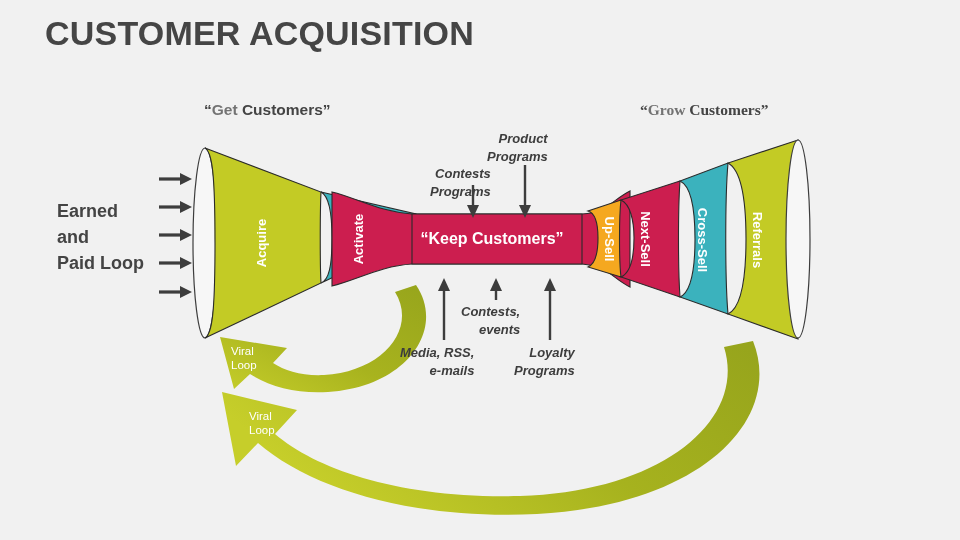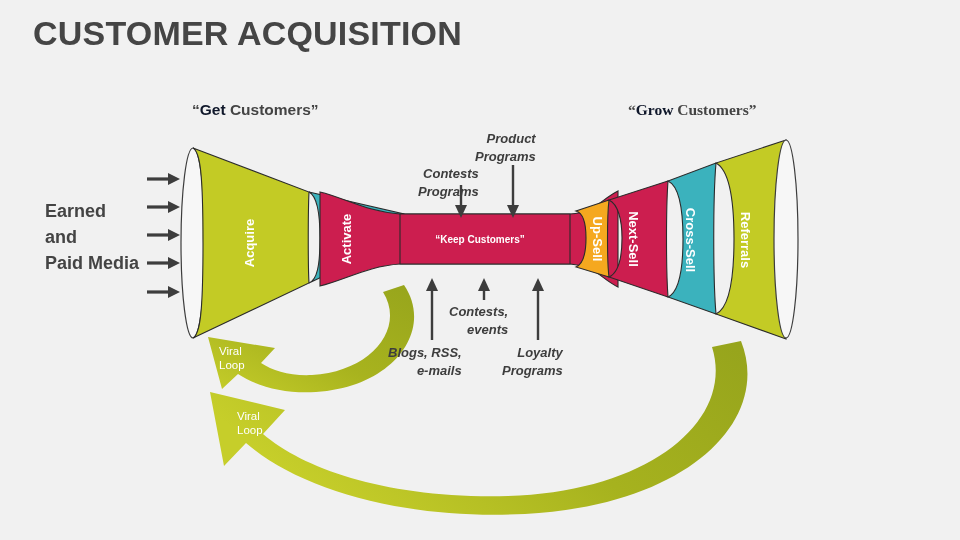--- a/index.html
+++ b/index.html
@@ -3,35 +3,35 @@
 <meta charset="utf-8">
 <style>
   html,body{margin:0;padding:0;}
   body{
     width:960px;height:540px;
     background:#f1f1f1;
     font-family:"Liberation Sans", sans-serif;
     overflow:hidden;
     position:relative;
   }
-  #stage{position:absolute;left:0;top:0;width:776px;height:540px;}
+  #stage{position:absolute;left:12px;top:0;width:776px;height:540px;}
   svg.layer{position:absolute;left:0;top:0;width:960px;height:540px;}
 
   .page-title{
     position:absolute;left:33px;top:14px;
     font-size:34px;font-weight:bold;color:#454545;
     letter-spacing:.2px;
   }
 
   .phase-label{
     position:absolute;
     font-size:15.5px;font-weight:bold;color:#444;
     white-space:nowrap;
   }
-  .phase-label .hl{color:#0f172a;margin-top:20px;}
+  .phase-label .hl{color:#737373;margin-top:20px;}
   #phase-get{left:192px;top:101px;}
   #phase-grow{left:628px;top:101px;font-family:Liberation Serif, serif;}
 
   .inflow-label{
     position:absolute;left:45px;top:198px;width:96px;
     text-align:left;font-size:18px;font-weight:bold;color:#444;
     line-height:1.45;
   }
 
   .annot{
@@ -49,21 +49,21 @@
     position:absolute;
     color:#ffffff;font-weight:bold;font-size:13px;
     white-space:nowrap;transform-origin:center center;
   }
   .seg-label.up{transform:translate(-50%,-50%) rotate(-90deg);}
   .seg-label.down{transform:translate(-50%,-50%) rotate(90deg);}
 
   .keep-label{
     position:absolute;left:480px;top:239px;
     transform:translate(-50%,-50%);
-    color:#fff;font-weight:bold;font-size:10px;white-space:nowrap;
+    color:#fff;font-weight:bold;font-size:16px;white-space:nowrap;
   }
 
   .loop-label{
     position:absolute;color:#fff;font-weight:normal;font-size:11.5px;
     line-height:1.25;white-space:nowrap;
   }
   #loop-label-1{left:219px;top:344px;}
   #loop-label-2{left:237px;top:409px;}
 </style>
 </head>
@@ -224,21 +224,21 @@
       </g>
     </g>
   </svg>
 
   <div class="phase-label" id="phase-get"><span>“</span><span class="hl">Get</span><span> Customers”</span></div>
 
   <div class="phase-label" id="phase-grow"><span>“</span><span class="hl">Grow</span><span> Customers”</span></div>
 
   <div class="inflow-label">
     <div>Earned and</div>
-    <div>Paid Media</div>
+    <div>Paid Loop</div>
   </div>
 
   <div class="seg-label up" style="left:249px;top:243px;">Acquire</div>
   <div class="seg-label up" style="left:346px;top:239px;">Activate</div>
 
   <div class="keep-label">“Keep Customers”</div>
 
   <div class="seg-label down" style="left:597px;top:239px;">Up-Sell</div>
   <div class="seg-label down" style="left:633px;top:239px;">Next-Sell</div>
   <div class="seg-label down" style="left:690px;top:240px;">Cross-Sell</div>
@@ -246,21 +246,21 @@
 
   <div class="annot" id="annot-outreach">
     <div>Contests</div>
     <div>Programs</div>
   </div>
   <div class="annot" id="annot-product">
     <div>Product</div>
     <div>Programs</div>
   </div>
   <div class="annot" id="annot-blogs">
-    <div>Blogs, RSS,</div>
+    <div>Media, RSS,</div>
     <div>e-mails</div>
   </div>
   <div class="annot" id="annot-contests">
     <div>Contests,</div>
     <div>events</div>
   </div>
   <div class="annot" id="annot-loyalty">
     <div>Loyalty</div>
     <div>Programs</div>
   </div>

